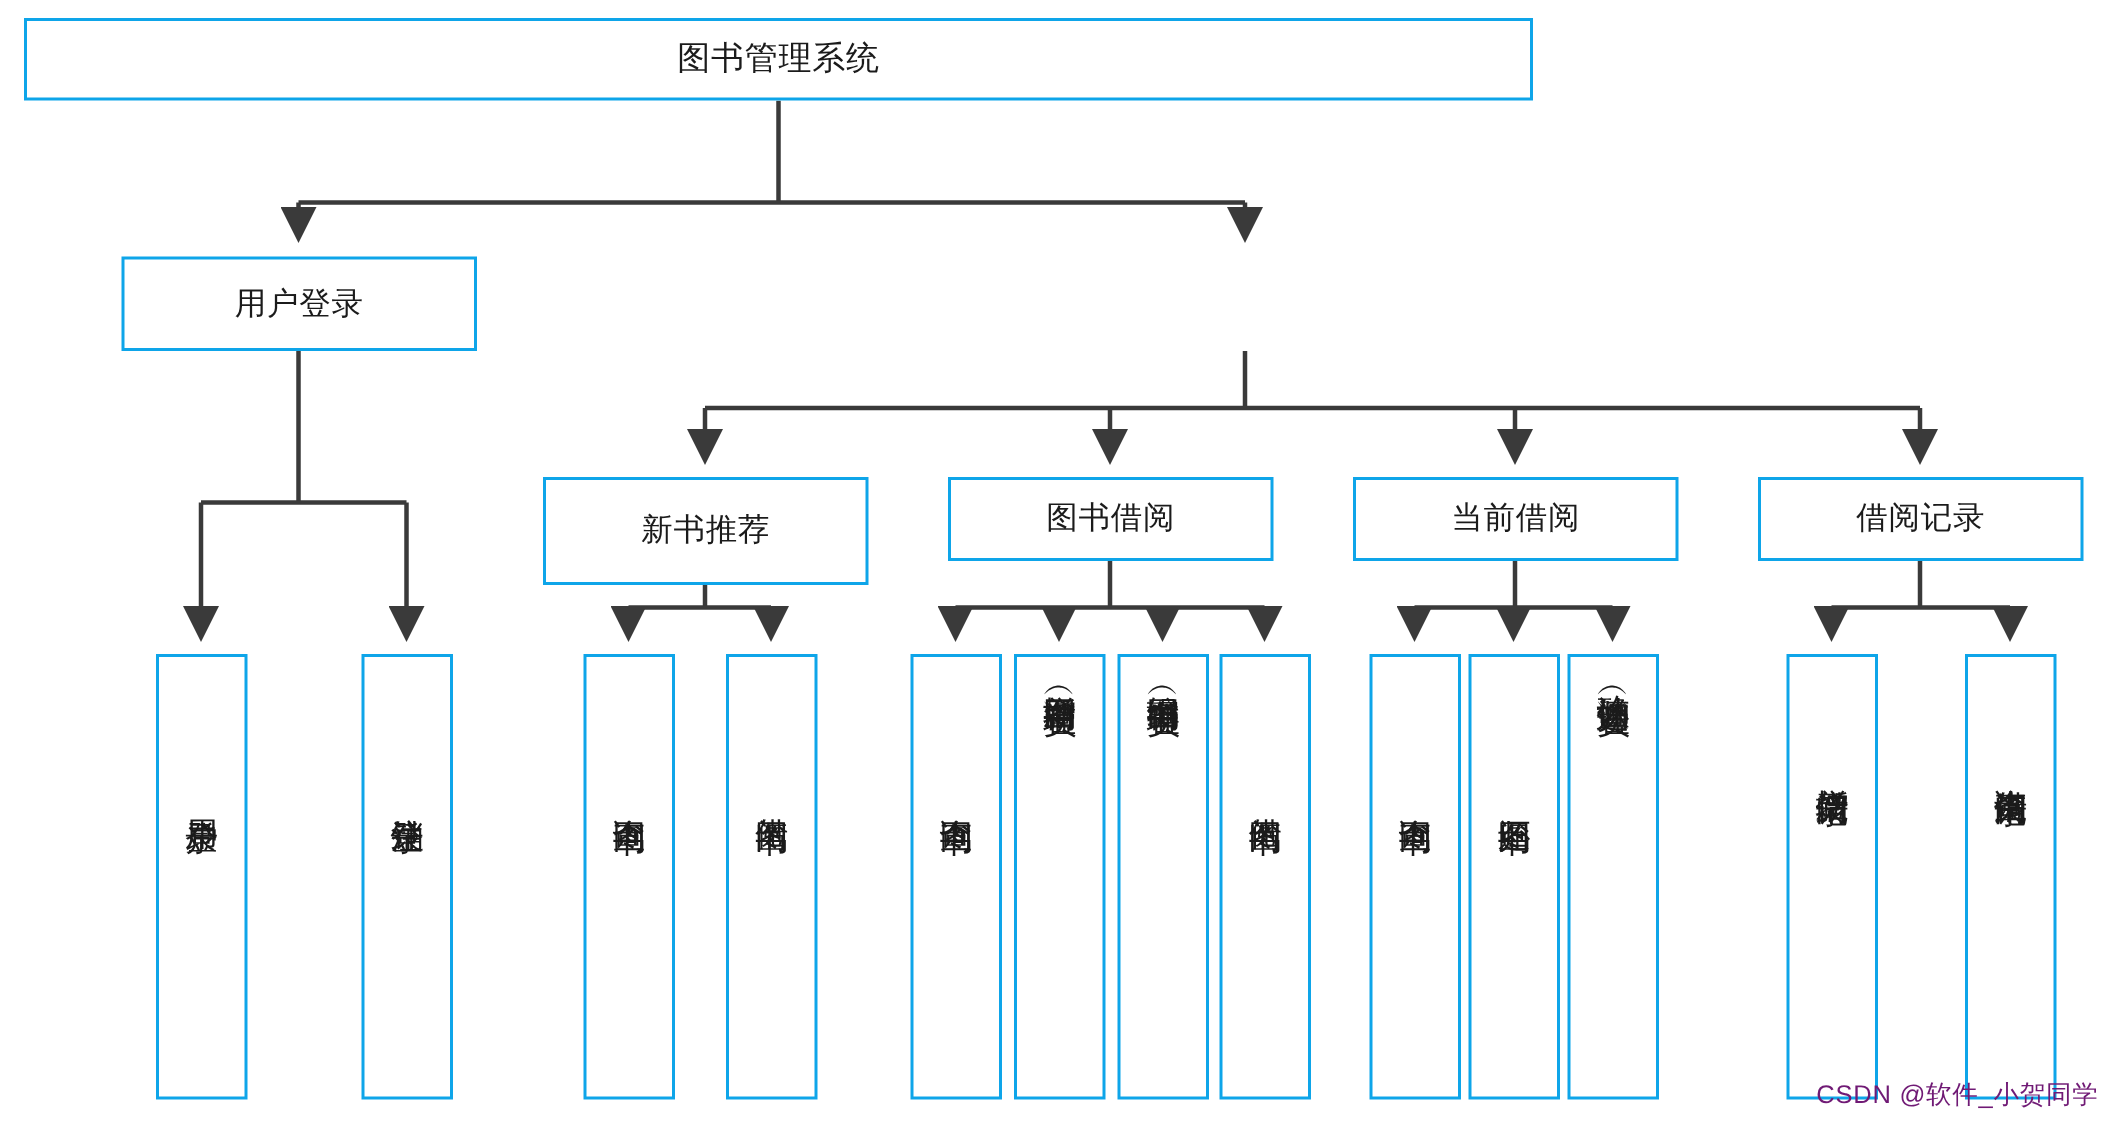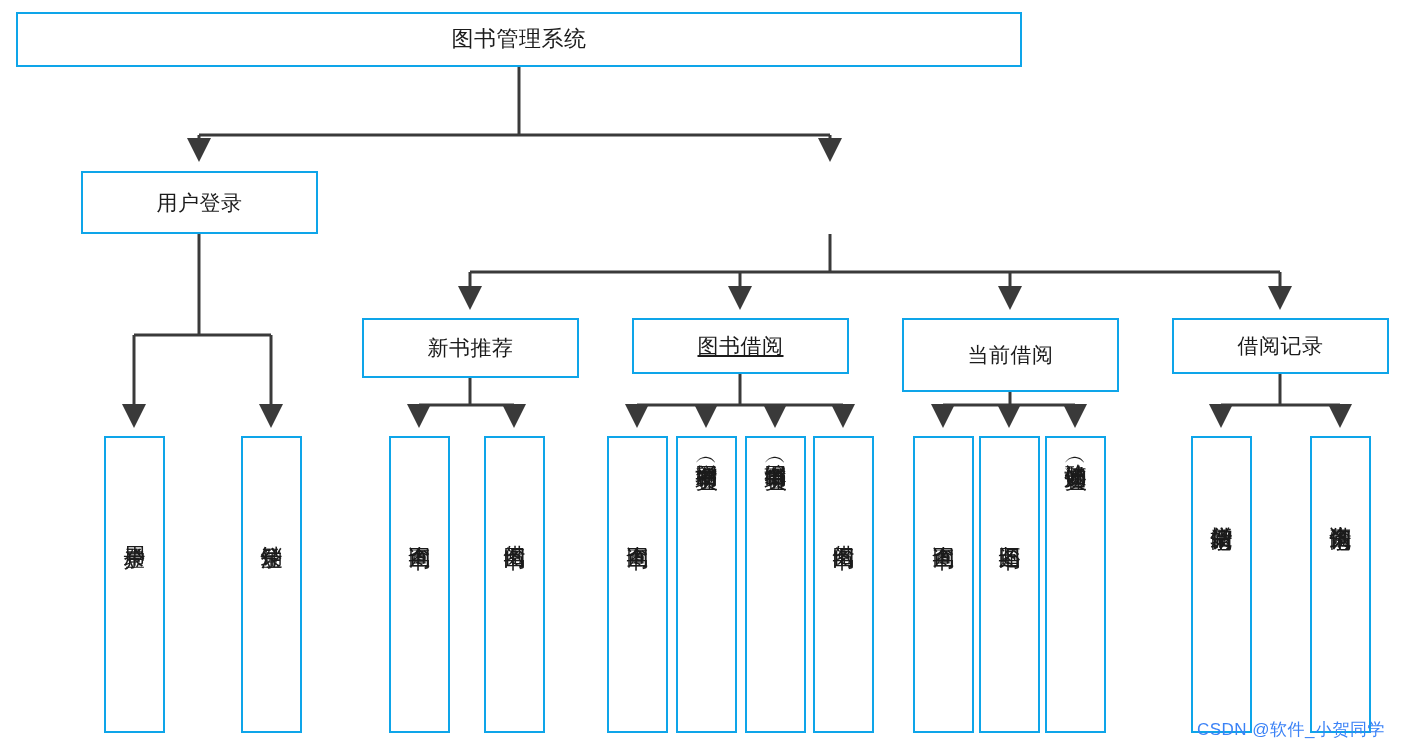--- a/index.html
+++ b/index.html
@@ -65,24 +65,24 @@
     margin-top: 64px;
   }
   .node.v.top .lbl {
     margin-top: 2px;
   }
   .node.root .lbl {
     font-size: 22px;
   }
   #watermark {
     position: absolute;
-    right: 20px;
+    right: 6px;
     bottom: 6px;
     font-size: 17px;
-    color: #3b82f6;
+    color: #701a75;
     white-space: nowrap;
     letter-spacing: 0.5px;
   }
 </style>
 </head>
 <body>
 
 <div id="canvas">
 
   <svg class="wires" viewBox="0 0 1405 747" xmlns="http://www.w3.org/2000/svg">
@@ -136,27 +136,27 @@
   </svg>
 
   <div class="node h root" style="left:16px; top:12px; width:1006px; height:55px;">
     <span class="lbl">图书管理系统</span>
   </div>
 
   <div class="node h" style="left:81px; top:171px; width:237px; height:63px;">
     <span class="lbl">用户登录</span>
   </div>
 
-  <div class="node h" style="left:362px; top:318px; width:217px; height:60px;">
+  <div class="node h" style="left:362px; top:318px; width:217px; height:72px;">
     <span class="lbl">新书推荐</span>
   </div>
-  <div class="node h" style="left:632px; top:318px; width:217px; height:56px;text-decoration:underline;">
+  <div class="node h" style="left:632px; top:318px; width:217px; height:56px;">
     <span class="lbl">图书借阅</span>
   </div>
-  <div class="node h" style="left:902px; top:318px; width:217px; height:74px;">
+  <div class="node h" style="left:902px; top:318px; width:217px; height:56px;">
     <span class="lbl">当前借阅</span>
   </div>
   <div class="node h" style="left:1172px; top:318px; width:217px; height:56px;">
     <span class="lbl">借阅记录</span>
   </div>
 
   <div class="node v mid" style="left:104px; top:436px; width:61px; height:297px;">
     <span class="lbl">用户登录</span>
   </div>
   <div class="node v mid" style="left:241px; top:436px; width:61px; height:297px;">

